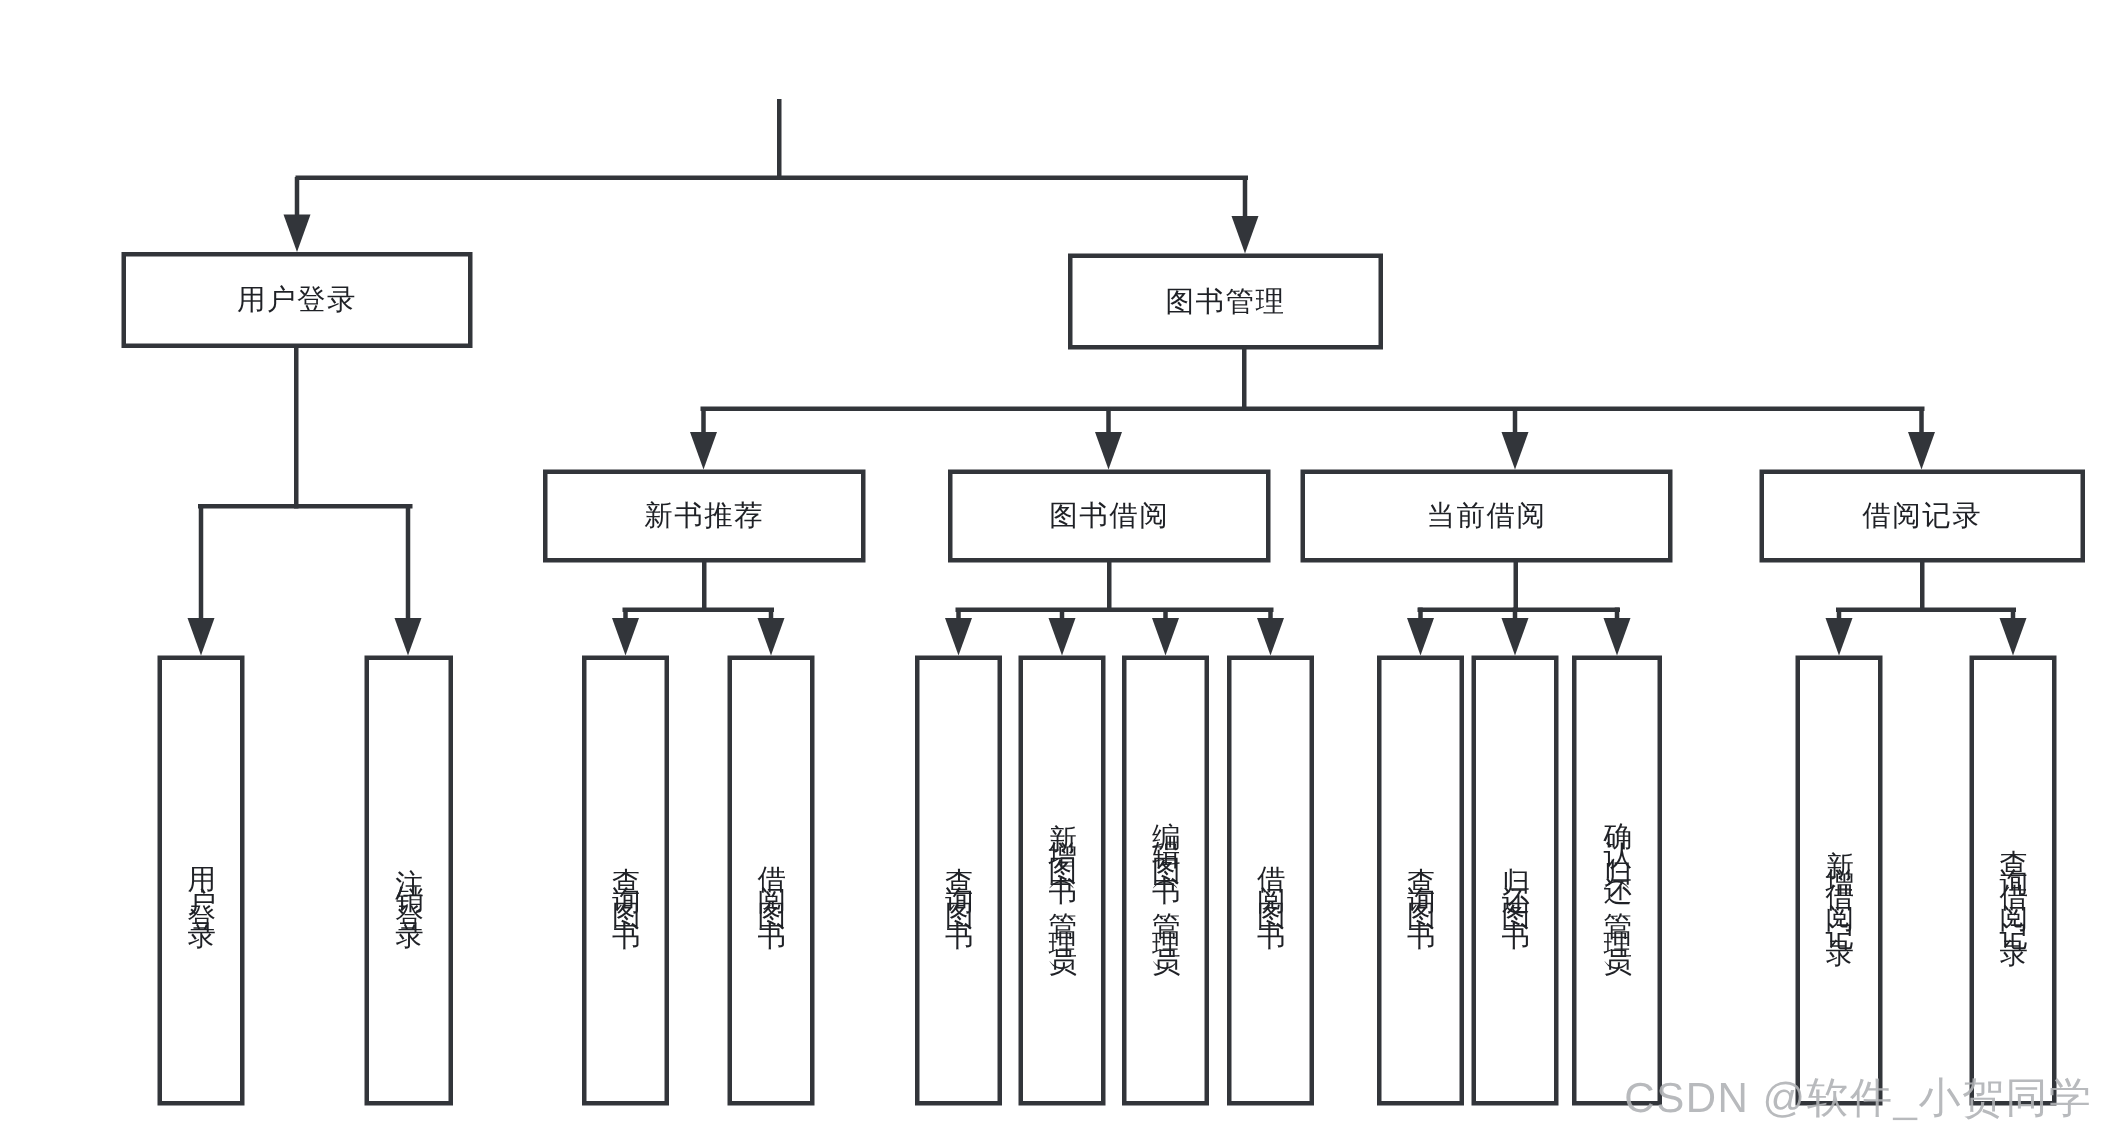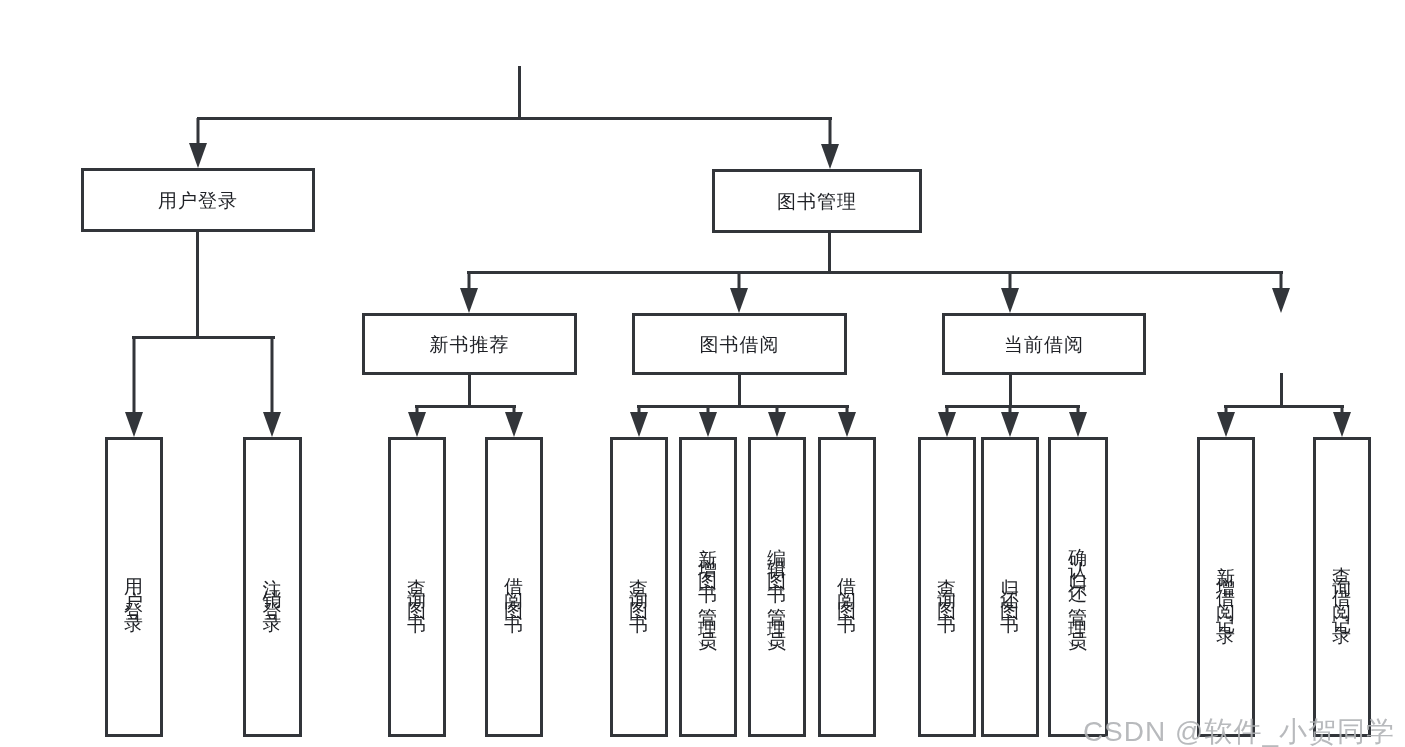--- a/index.html
+++ b/index.html
@@ -76,22 +76,25 @@
   <div class="node h" style="left:712px;top:169px;width:210px;height:64px">
     <span>图书管理</span>
   </div>
 
   <div class="node h" style="left:362px;top:313px;width:215px;height:62px">
     <span>新书推荐</span>
   </div>
   <div class="node h" style="left:632px;top:313px;width:215px;height:62px">
     <span>图书借阅</span>
   </div>
-  <div class="node h" style="left:942px;top:313px;width:204px;height:62px">
+  <div class="node h" style="left:867px;top:313px;width:248px;height:62px">
     <span>当前借阅</span>
+  </div>
+  <div class="node h" style="left:1173px;top:313px;width:217px;height:62px">
+    <span>借阅记录</span>
   </div>
 
   <div class="node v" style="left:105px;top:437px;width:58px;height:300px">
     <span>用户登录</span>
   </div>
   <div class="node v" style="left:243px;top:437px;width:59px;height:300px">
     <span>注销登录</span>
   </div>
   <div class="node v" style="left:388px;top:437px;width:58px;height:300px">
     <span>查询图书</span>

